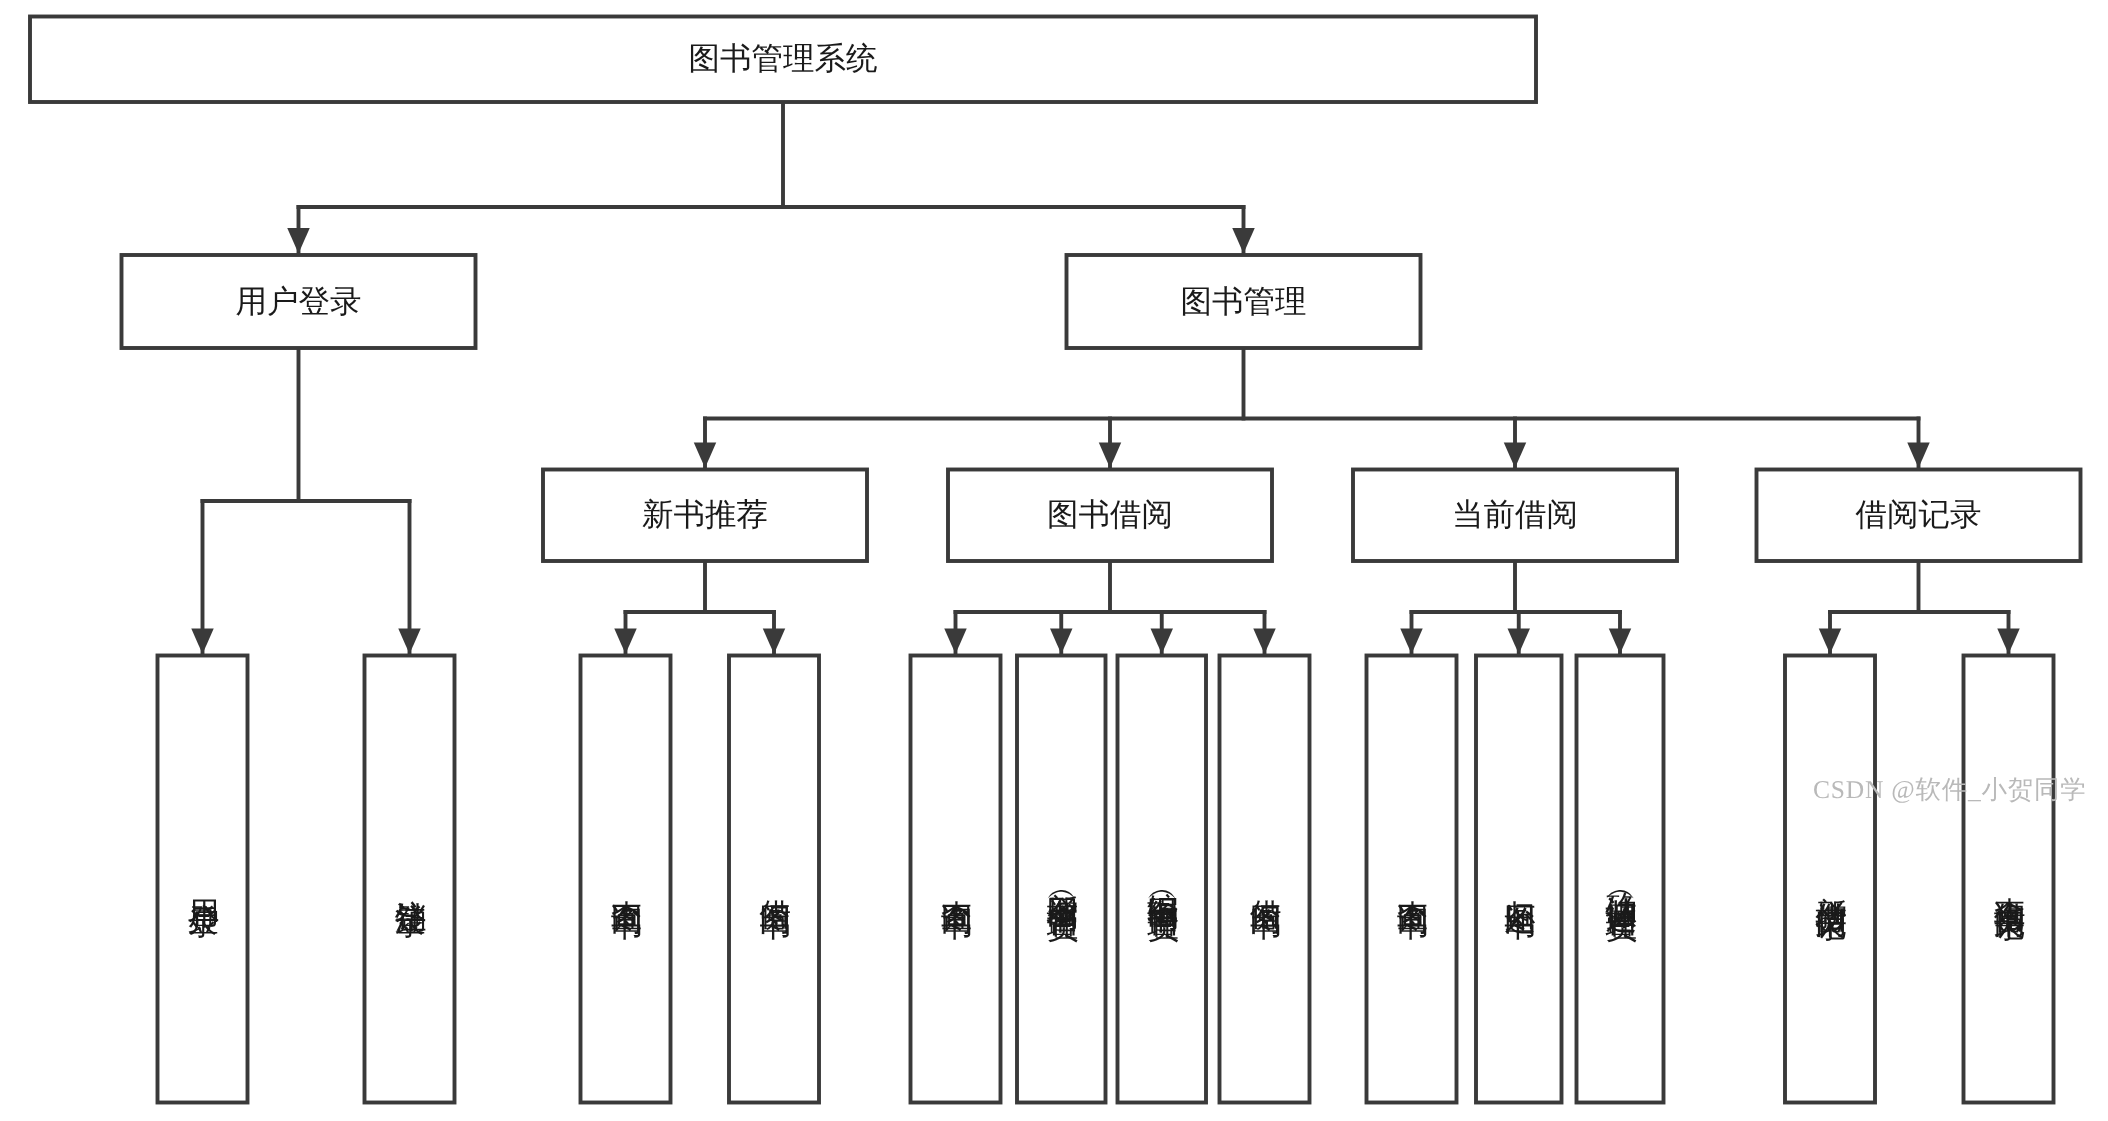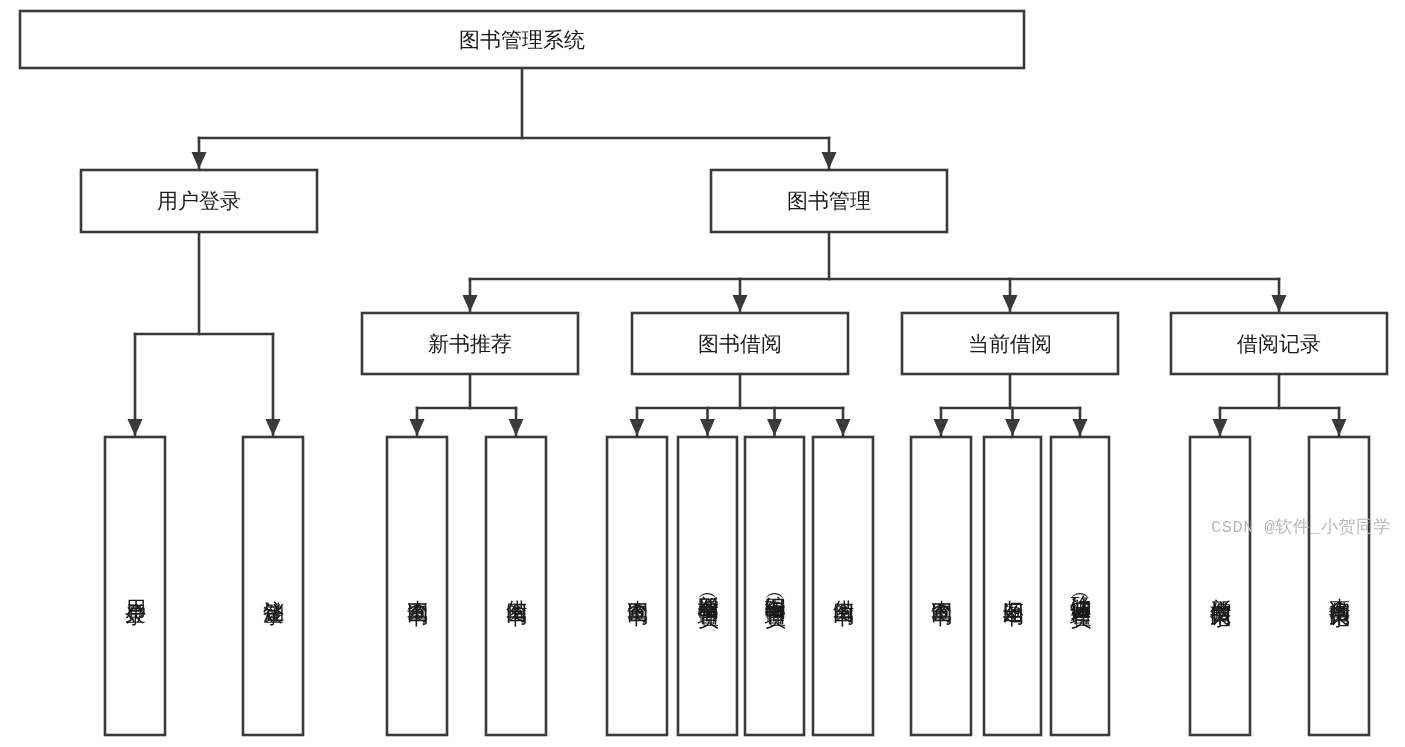--- a/index.html
+++ b/index.html
@@ -59,21 +59,21 @@
     color: #1a1a1a;
     letter-spacing: 2px;
     text-align: center;
     white-space: nowrap;
     pointer-events: none;
   }
   .watermark {
     position: absolute;
     right: 14px;
     bottom: 6px;
-    font-family: Liberation Mono, monospace;
+    font-family: Liberation Serif, serif;
     font-size: 17px;
     color: #b9b9b9;
     white-space: nowrap;
     letter-spacing: 0.5px;
     text-align: center;
   }
 </style>
 </head>
 <body>
 

